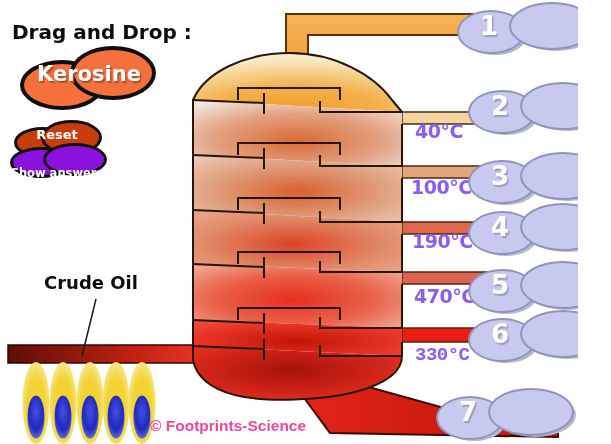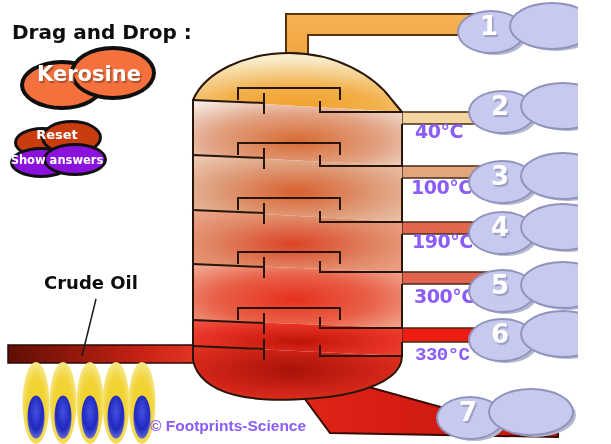--- a/index.html
+++ b/index.html
@@ -19,21 +19,21 @@
   }
   .temp{
     position:absolute;font-size:19px;font-weight:bold;color:#8b5cf6;letter-spacing:-0.5px;
   }
   .t40 {left:415px;top:120px;}
   .t100{left:411px;top:176px;}
   .t190{left:412px;top:230px;}
   .t250{left:414px;top:285px;}
   .t330{left:415px;top:344px;font-family:Liberation Mono, monospace;}
   .copyright{
-    position:absolute;left:150px;top:417px;font-size:15.5px;font-weight:bold;color:#8b5cf6;
+    position:absolute;left:150px;top:417px;font-size:15.5px;font-weight:bold;color:#ec4899;
     font-family:"Liberation Sans",sans-serif;
   }
 
   
   .blob{position:absolute;}
   .blob i{position:absolute;border-radius:50%;display:block;}
 
   
   .target{width:150px;height:50px;cursor:pointer;}
   .target .sh{background:#b4b8cf;}
@@ -72,21 +72,21 @@
   .btn-reset .e.l{left:27px;top:0;width:55px;height:29px;}
   .btn-reset b{
     position:absolute;left:0;top:7px;width:86px;text-align:center;
     font-size:13px;color:#fff;font-weight:bold;
   }
   .btn-show{left:10px;top:143px;width:94px;height:31px;cursor:pointer;}
   .btn-show .e{background:#8b12dd;border:3px solid #101010;}
   .btn-show .e.s{left:0;top:4px;width:56px;height:25px;}
   .btn-show .e.l{left:33px;top:0;width:58px;height:27px;}
   .btn-show b{
-    position:absolute;left:0;top:10px;width:94px;text-align:center;
+    position:absolute;left:0;top:23px;width:94px;text-align:center;
     font-size:11.5px;color:#fff;font-weight:bold;
   }
 </style>
 </head>
 <body>
 
 <div class="stage">
 
   <svg width="611" height="444" viewBox="0 0 611 444">
     <defs>
@@ -241,21 +241,21 @@
     <i class="e s"></i>
     <i class="e l"></i>
     <b>Show answers</b>
   </div>
 
   <div class="crude-label">Crude Oil</div>
 
   <div class="temp t40">40°C</div>
   <div class="temp t100">100°C</div>
   <div class="temp t190">190°C</div>
-  <div class="temp t250">300°C</div>
+  <div class="temp t250">470°C</div>
   <div class="temp t330">330°C</div>
 
   <div class="blob target b1">
     <i class="sh s"></i>
       <i class="sh l"></i>
     <i class="e s"></i>
       <i class="e l"></i>
     <b>1</b>
   </div>
   <div class="blob target b2">

